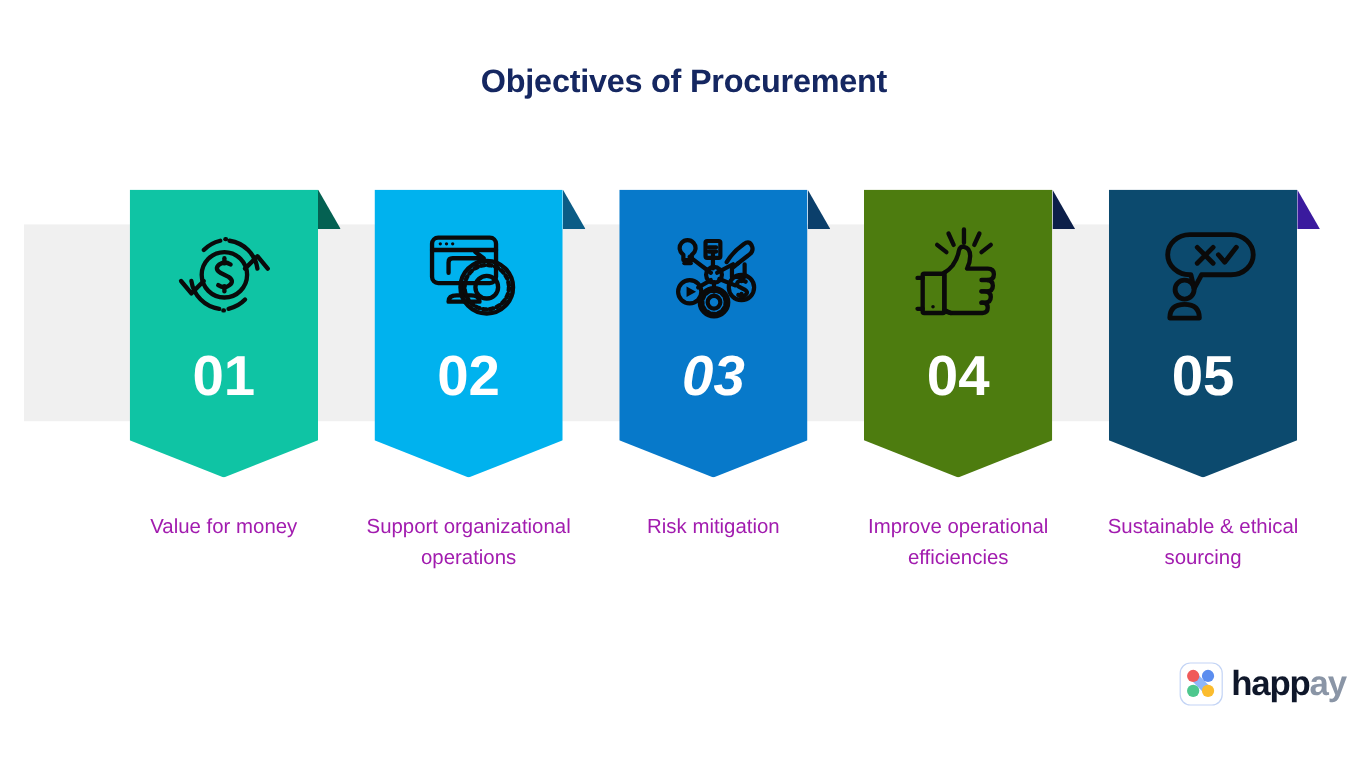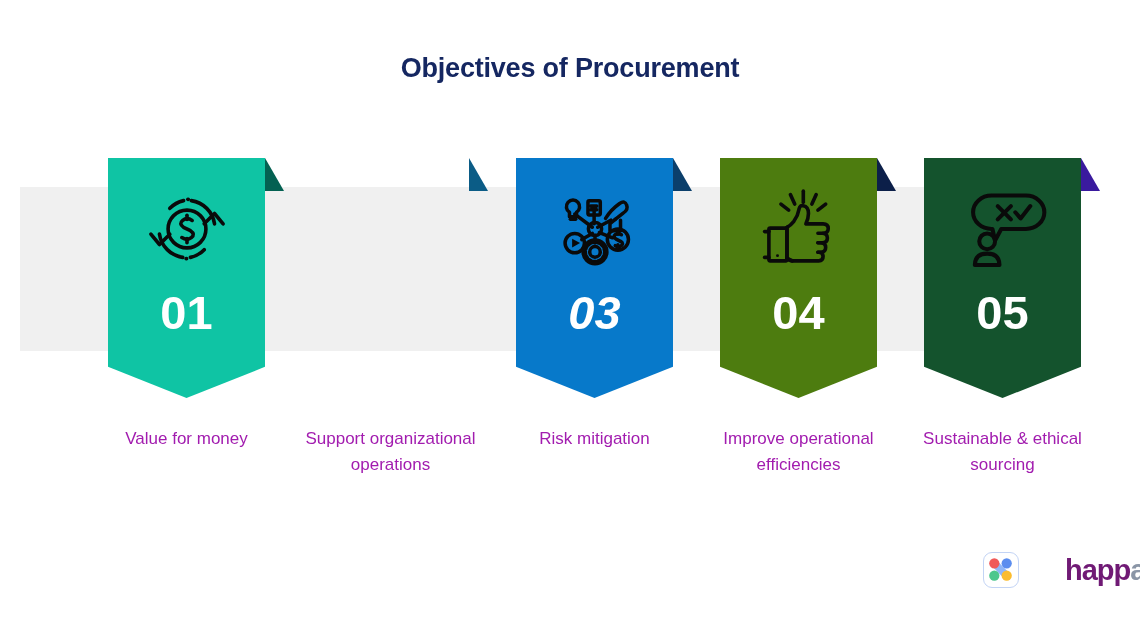--- a/index.html
+++ b/index.html
@@ -141,21 +141,21 @@
     background: #ffffff;
     position: relative;
   }
 
   #logo-wordmark {
     font-size: 29px;
     font-weight: bold;
     letter-spacing: -1px;
     line-height: 30px;
   }
-  #logo-wordmark .dark { color: #701a75; margin-left: 39px; }
+  #logo-wordmark .dark { color: #0f172a; }
   #logo-wordmark .gray { color: #8a95a6; font-weight: bold; }
 </style>
 </head>
 <body>
 
 <div id="canvas">
 
   <div id="page-title" style="color: rgb(21, 39, 97);">Objectives of Procurement</div>
 
   <div id="backdrop-band" style="background: rgb(240, 240, 240);"></div>
@@ -181,20 +181,39 @@
             <line x1="49" y1="84.5" x2="49.5" y2="84.5"></line>
           </svg>
         </div>
         <div class="ribbon-number">01</div>
       </div>
       <div class="banner-label">Value for money</div>
     </div>
 
     <div class="banner-col" data-col="1">
       <div class="fold" style="background: rgb(11, 92, 134);"></div>
+      <div class="ribbon" style="background: rgb(0, 178, 238);">
+        <div class="ribbon-icon">
+          <svg width="86" height="86" viewBox="0 0 100 100" fill="none" stroke="#0a0a0a" stroke-width="4.2" stroke-linecap="round" stroke-linejoin="round">
+            <rect x="14" y="14" width="62" height="44" rx="6"></rect>
+            <line x1="14" y1="26" x2="76" y2="26"></line>
+            <circle cx="22" cy="20" r="1.6" fill="#0a0a0a" stroke="none"></circle>
+            <circle cx="28" cy="20" r="1.6" fill="#0a0a0a" stroke="none"></circle>
+            <circle cx="34" cy="20" r="1.6" fill="#0a0a0a" stroke="none"></circle>
+            <path d="M30 48 L30 38 q0 -4 4 -4 L62 34"></path>
+            <path d="M56 28 L64 34 L56 40"></path>
+            <line x1="45" y1="58" x2="45" y2="70"></line>
+            <path d="M30 76 q0 -6 8 -6 L52 70 q8 0 8 6 z"></path>
+            <circle cx="67" cy="62" r="11"></circle>
+            <circle cx="67" cy="62" r="21.5" stroke-dasharray="3.2 3.6"></circle>
+            <circle cx="67" cy="62" r="25.5"></circle>
+          </svg>
+        </div>
+        <div class="ribbon-number">02</div>
+      </div>
       <div class="banner-label">Support organizational operations</div>
     </div>
 
     <div class="banner-col" data-col="2">
       <div class="fold" style="background: rgb(11, 63, 107);"></div>
       <div class="ribbon" style="background: rgb(7, 121, 202); font-style: italic;">
         <div class="ribbon-icon">
           <svg width="88" height="88" viewBox="0 0 100 100" fill="none" stroke="#0a0a0a" stroke-width="4" stroke-linecap="round" stroke-linejoin="round">
             <line x1="27" y1="33" x2="47" y2="48"></line>
             <line x1="49" y1="30" x2="49" y2="44"></line>
@@ -247,21 +266,21 @@
             <line x1="10" y1="83" x2="15" y2="83"></line>
           </svg>
         </div>
         <div class="ribbon-number">04</div>
       </div>
       <div class="banner-label">Improve operational efficiencies</div>
     </div>
 
     <div class="banner-col" data-col="4">
       <div class="fold" style="background: rgb(58, 26, 158);"></div>
-      <div class="ribbon" style="background: #14532d;">
+      <div class="ribbon" style="background: #0c4a6e;">
         <div class="ribbon-icon">
           <svg width="88" height="88" viewBox="0 0 100 100" fill="none" stroke="#0a0a0a" stroke-width="4.6" stroke-linecap="round" stroke-linejoin="round">
             <path d="M37 12 L76 12 a21 19 0 0 1 0 38 L48 50 L41 63 L38 50 L37 50 a21 19 0 0 1 0 -38 z"></path>
             <line x1="44" y1="24" x2="59" y2="39"></line>
             <line x1="59" y1="24" x2="44" y2="39"></line>
             <path d="M64 31 L70 38 L81 24"></path>
             <circle cx="32" cy="64" r="9"></circle>
             <path d="M18 91 q0 -13 14 -13 q14 0 14 13 z"></path>
           </svg>
         </div>

